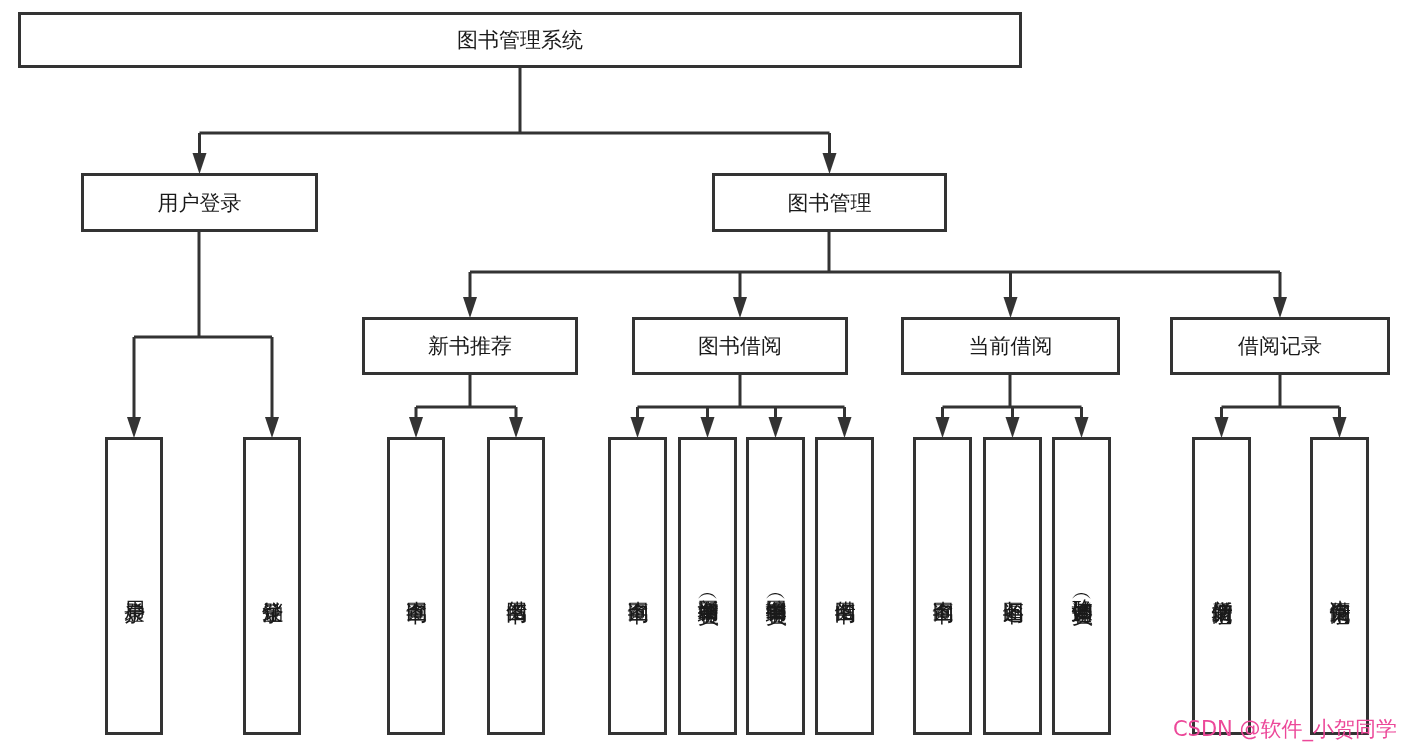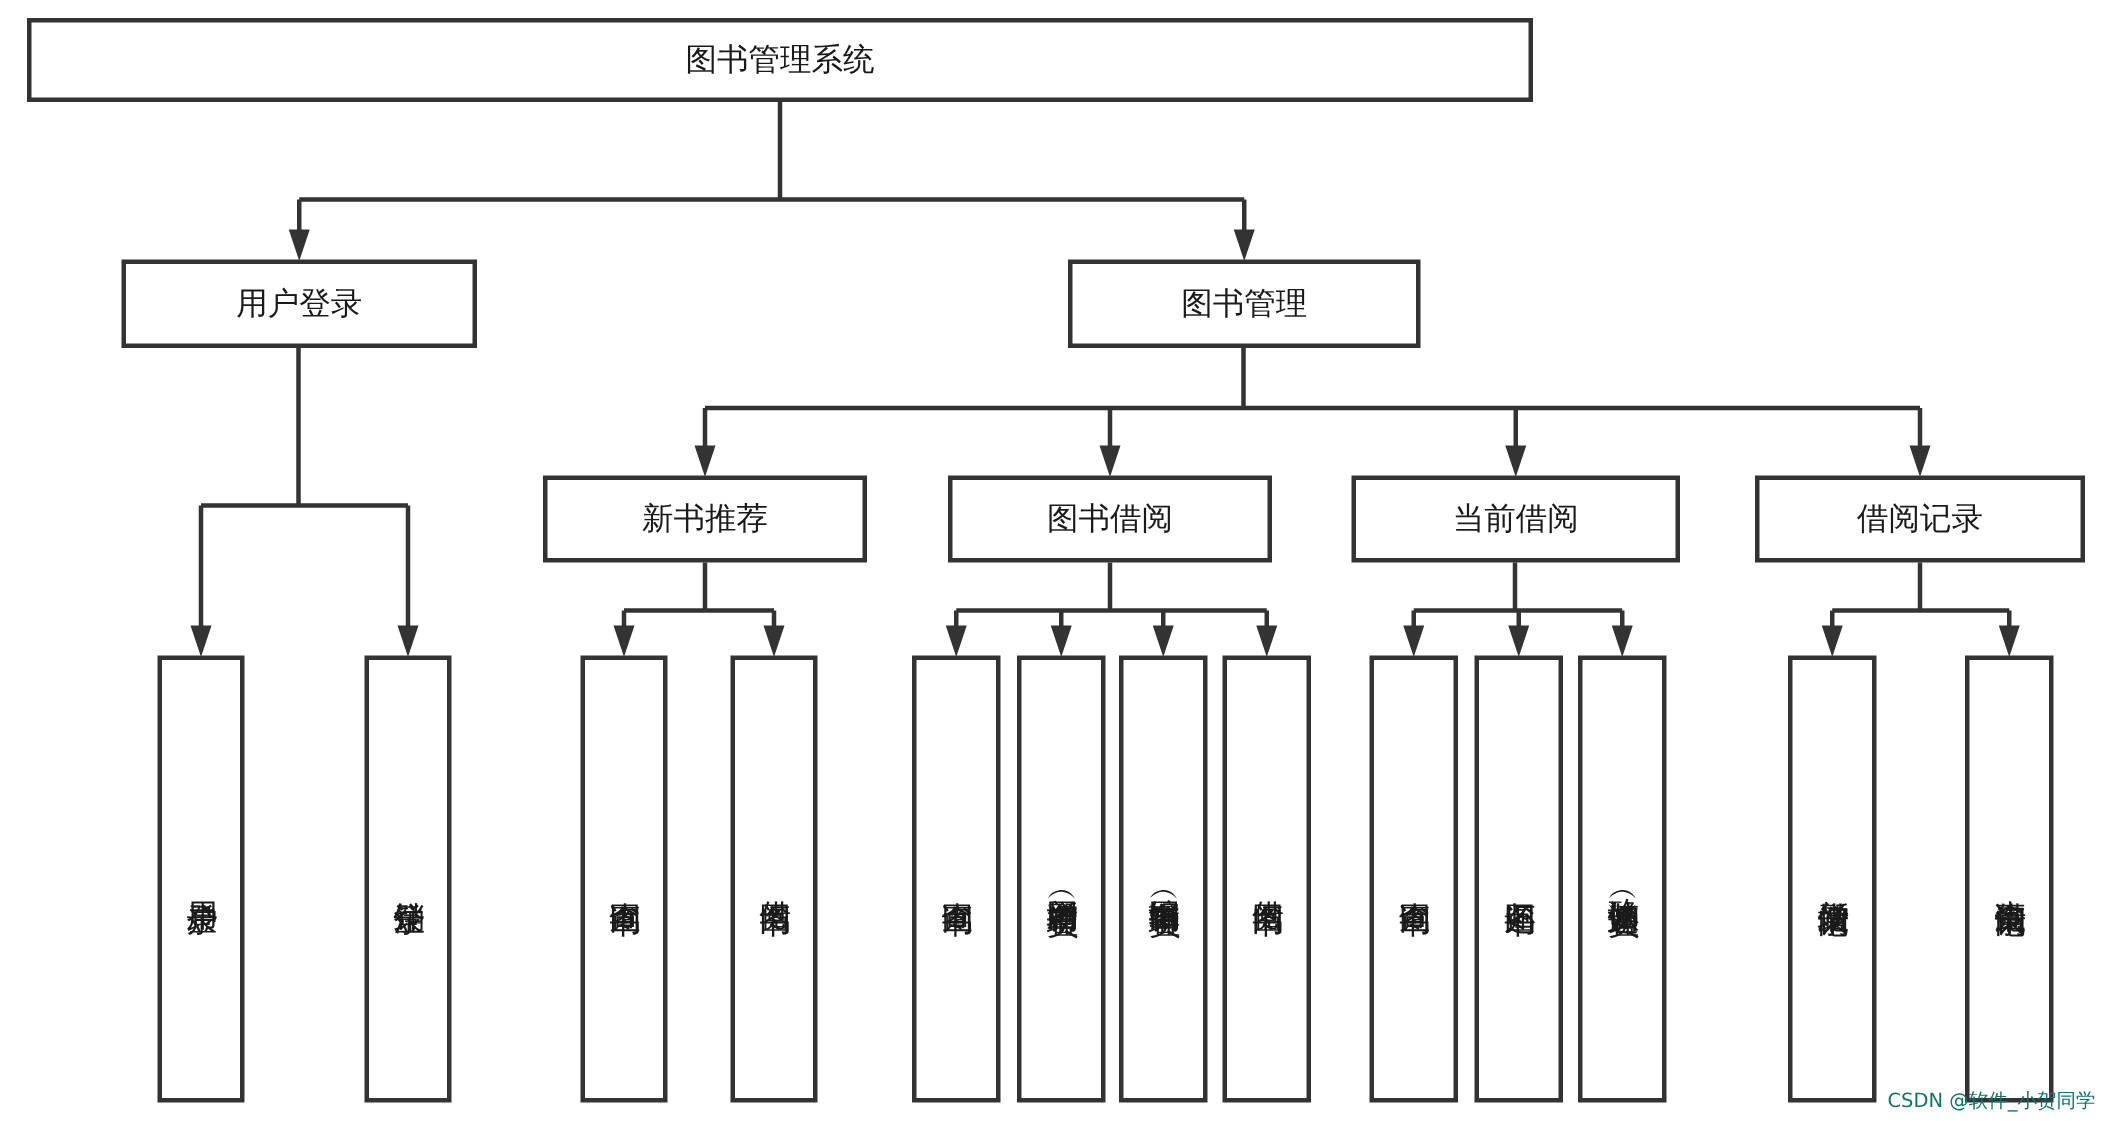--- a/index.html
+++ b/index.html
@@ -63,22 +63,22 @@
     color: #1a1a1a;
     letter-spacing: 1px;
     white-space: nowrap;
     pointer-events: none;
   }
   #watermark {
     position: absolute;
     right: 8px;
     bottom: 4px;
     font-family: "DejaVu Sans", "Liberation Sans", sans-serif;
-    font-size: 13px;
-    color: #0f766e;
+    font-size: 21px;
+    color: #ec4899;
     white-space: nowrap;
     pointer-events: none;
   }
 </style>
 </head>
 <body>
 
 <div id="diagram-root">
   <svg class="diagram-canvas" id="diagram-canvas" viewBox="0 0 1405 747" xmlns="http://www.w3.org/2000/svg">
       <g>

